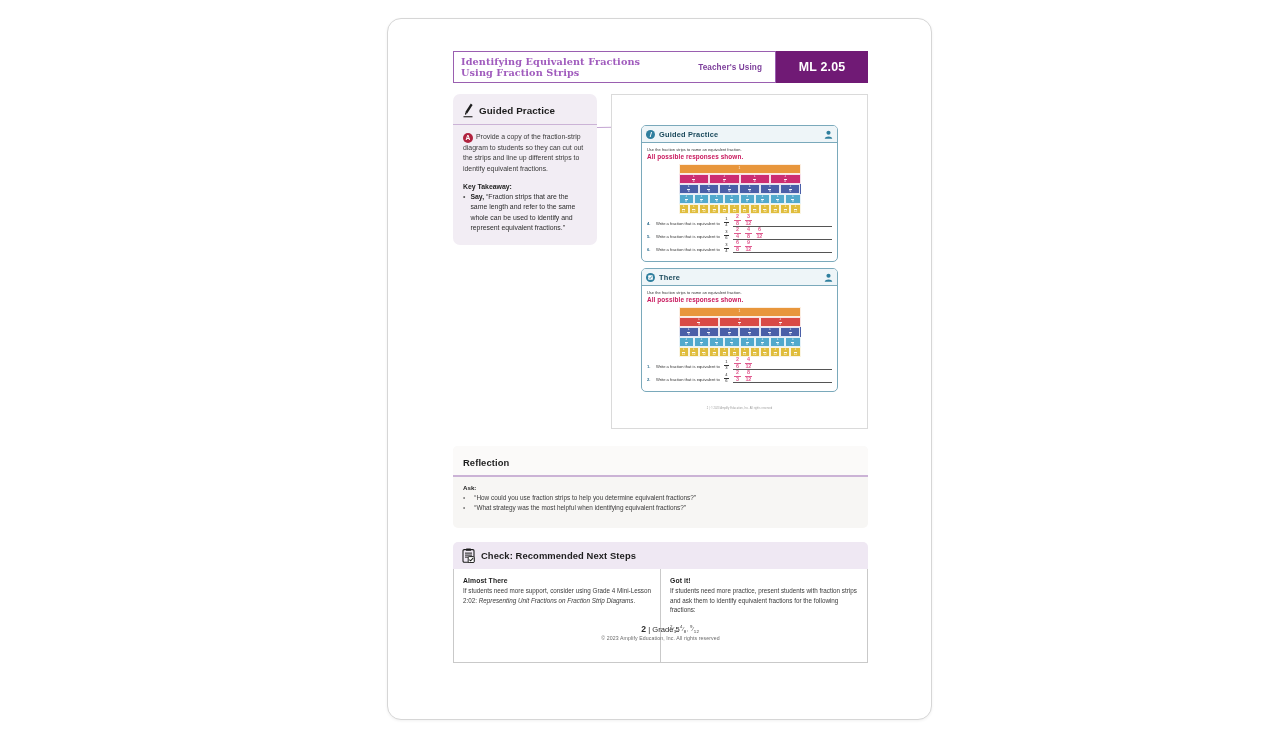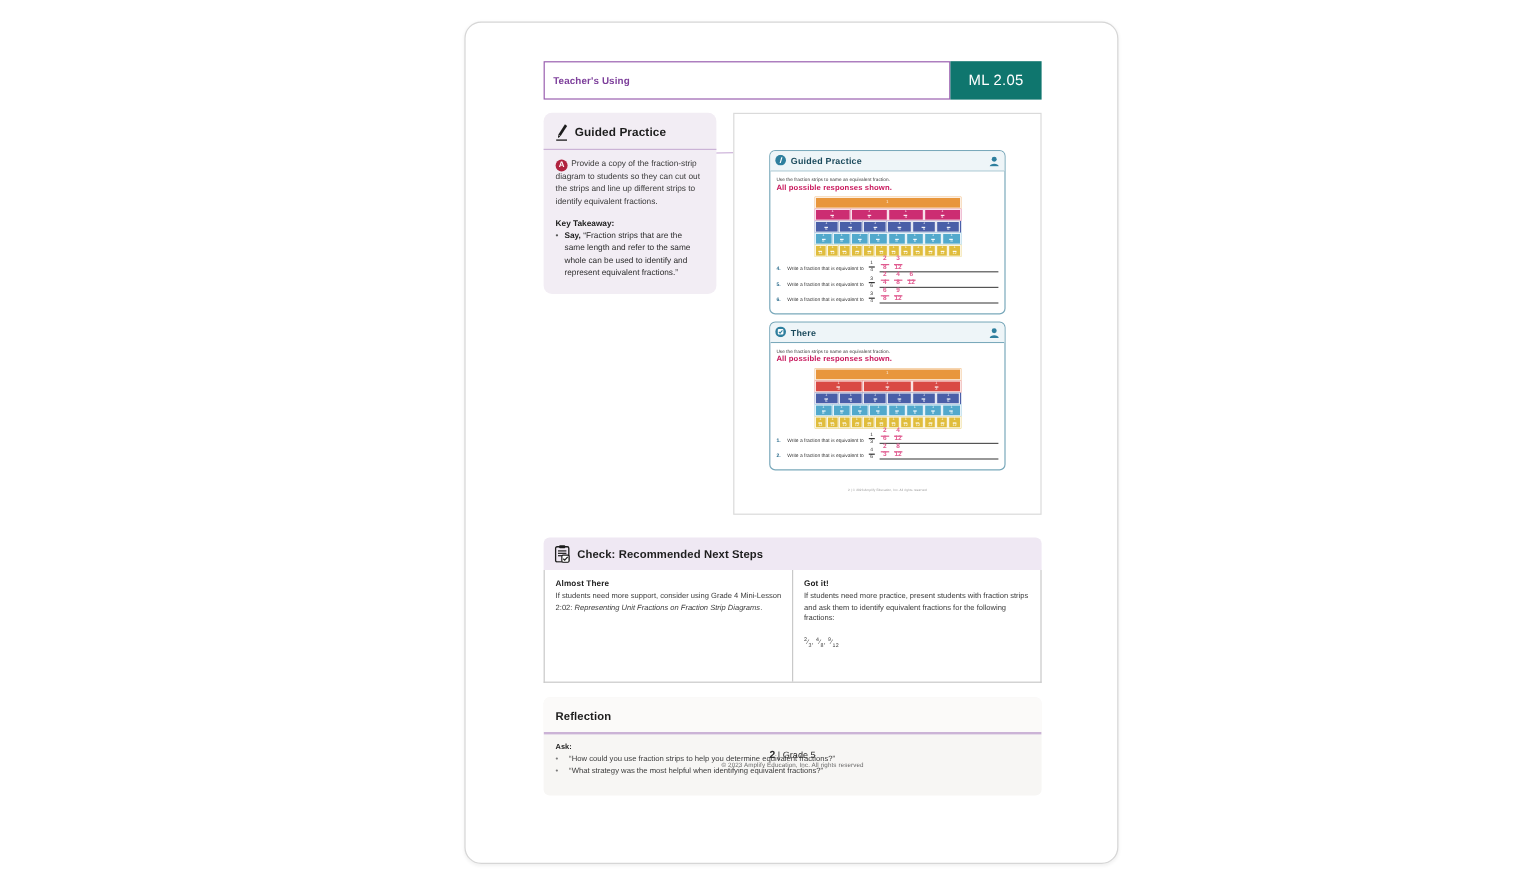--- a/index.html
+++ b/index.html
@@ -29,23 +29,23 @@
   #lesson-title{
     font-family:"DejaVu Serif", serif;
     font-weight:bold;color:#a05bbd;font-size:9.7px;line-height:11.4px;
     letter-spacing:.1px;
   }
   #tg-label{
     font-weight:bold;color:#7d3f9b;font-size:8.2px;letter-spacing:.1px;
     white-space:nowrap;padding-right:4px;
   }
   #ml-code{
-    background:#0f766e;color:#fff;font-weight:normal;font-size:12.4px;
+    background:#701a75;color:#fff;font-weight:bold;font-size:12.4px;
     display:flex;align-items:center;justify-content:center;
-    width:76px;letter-spacing:.2px;
+    width:92px;letter-spacing:.2px;
   }
 
   
   #gp-row{position:relative;margin-top:11px;}
   #gp-side{
     position:absolute;left:0;top:0;width:144px;
     background:#f2edf4;border-radius:7px;padding:9px 10px 12px 10px;
     box-sizing:border-box;
   }
   #gp-head{display:flex;align-items:center;gap:5px;padding-bottom:6px;}
@@ -160,20 +160,24 @@
   #footer-copy{font-size:5.2px;color:#6a6a6a;margin-top:1px;letter-spacing:.1px;}
 </style>
 </head>
 <body>
 
 <div id="doc-card">
  <div class="page-inner">
 
   <div id="title-bar">
     <div id="title-box">
+      <div id="lesson-title">
+        <span>Identifying Equivalent Fractions</span><br>
+        <span>Using Fraction Strips</span>
+      </div>
       <div id="tg-label">Teacher's Using</div>
     </div>
     <div id="ml-code">ML 2.05</div>
   </div>
 
   <div id="gp-row" style="height:340px;">
 
     <div id="gp-side">
       <div id="gp-head">
         <span>
@@ -817,20 +821,37 @@
                           <i>12</i>
                         </span>
                       </span>
                     </span>
                   </div>
                 </div>
           </div>
         </div>
 
         <div class="ws-foot">2  |  © 2023 Amplify Education, Inc. All rights reserved</div>
+      </div>
+    </div>
+  </div>
+
+  <div id="reflection">
+    <div id="reflection-head">
+      <span id="reflection-title">Reflection</span>
+    </div>
+    <div id="reflection-body">
+      <div id="ask-label">Ask:</div>
+      <div class="refl-item">
+        <span class="dot">•</span>
+        <span>“How could you use fraction strips to help you determine equivalent fractions?”</span>
+      </div>
+      <div class="refl-item">
+        <span class="dot">•</span>
+        <span>“What strategy was the most helpful when identifying equivalent fractions?”</span>
       </div>
     </div>
   </div>
 
   <div id="check-steps">
     <div id="cs-head">
       <span>
         <svg class="clip-ico" viewBox="0 0 13 15">
           <rect x="1" y="1.6" width="11" height="12.6" rx="1.2" fill="none" stroke="#1d1d1d" stroke-width="1.1"></rect>
           <rect x="4" y="0.4" width="5" height="2.4" rx=".6" fill="#1d1d1d"></rect>
@@ -849,37 +870,20 @@
         <p><span>If students need more support, consider using Grade 4 Mini-Lesson 2:02: </span><i>Representing Unit Fractions on Fraction Strip Diagrams</i><span>.</span></p>
       </div>
       <div class="cs-col">
         <h4>Got it!</h4>
         <p>If students need more practice, present students with fraction strips and ask them to identify equivalent fractions for the following fractions:</p>
         <div class="cs-fracs"><span><sup>2</sup>⁄<sub>3</sub></span>, <span><sup>4</sup>⁄<sub>8</sub></span>, <span><sup>9</sup>⁄<sub>12</sub></span></div>
       </div>
     </div>
   </div>
 
-  <div id="reflection">
-    <div id="reflection-head">
-      <span id="reflection-title">Reflection</span>
-    </div>
-    <div id="reflection-body">
-      <div id="ask-label">Ask:</div>
-      <div class="refl-item">
-        <span class="dot">•</span>
-        <span>“How could you use fraction strips to help you determine equivalent fractions?”</span>
-      </div>
-      <div class="refl-item">
-        <span class="dot">•</span>
-        <span>“What strategy was the most helpful when identifying equivalent fractions?”</span>
-      </div>
-    </div>
-  </div>
-
   <div id="doc-footer">
     <div id="footer-page">
       <b>2</b>
       <span> | </span>
       <span>Grade 5</span>
     </div>
     <div id="footer-copy">© 2023 Amplify Education, Inc. All rights reserved</div>
   </div>
 
  </div>

